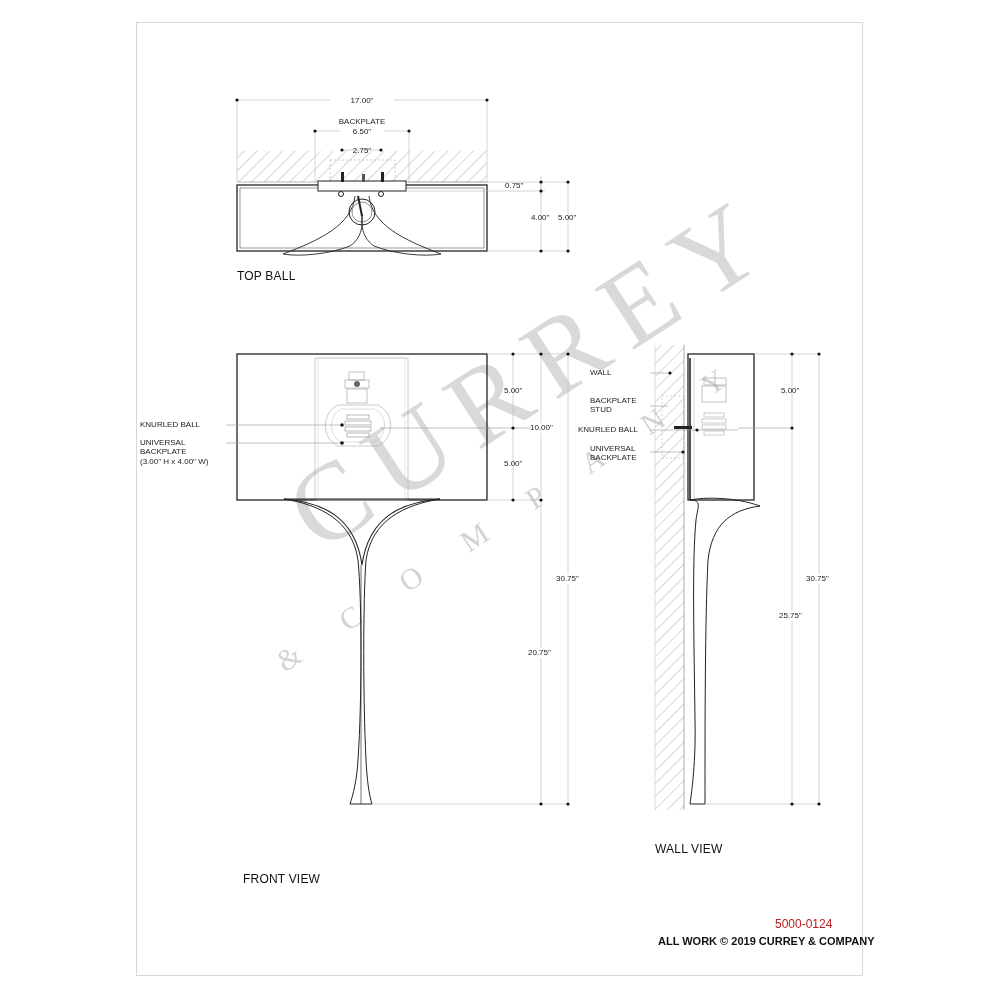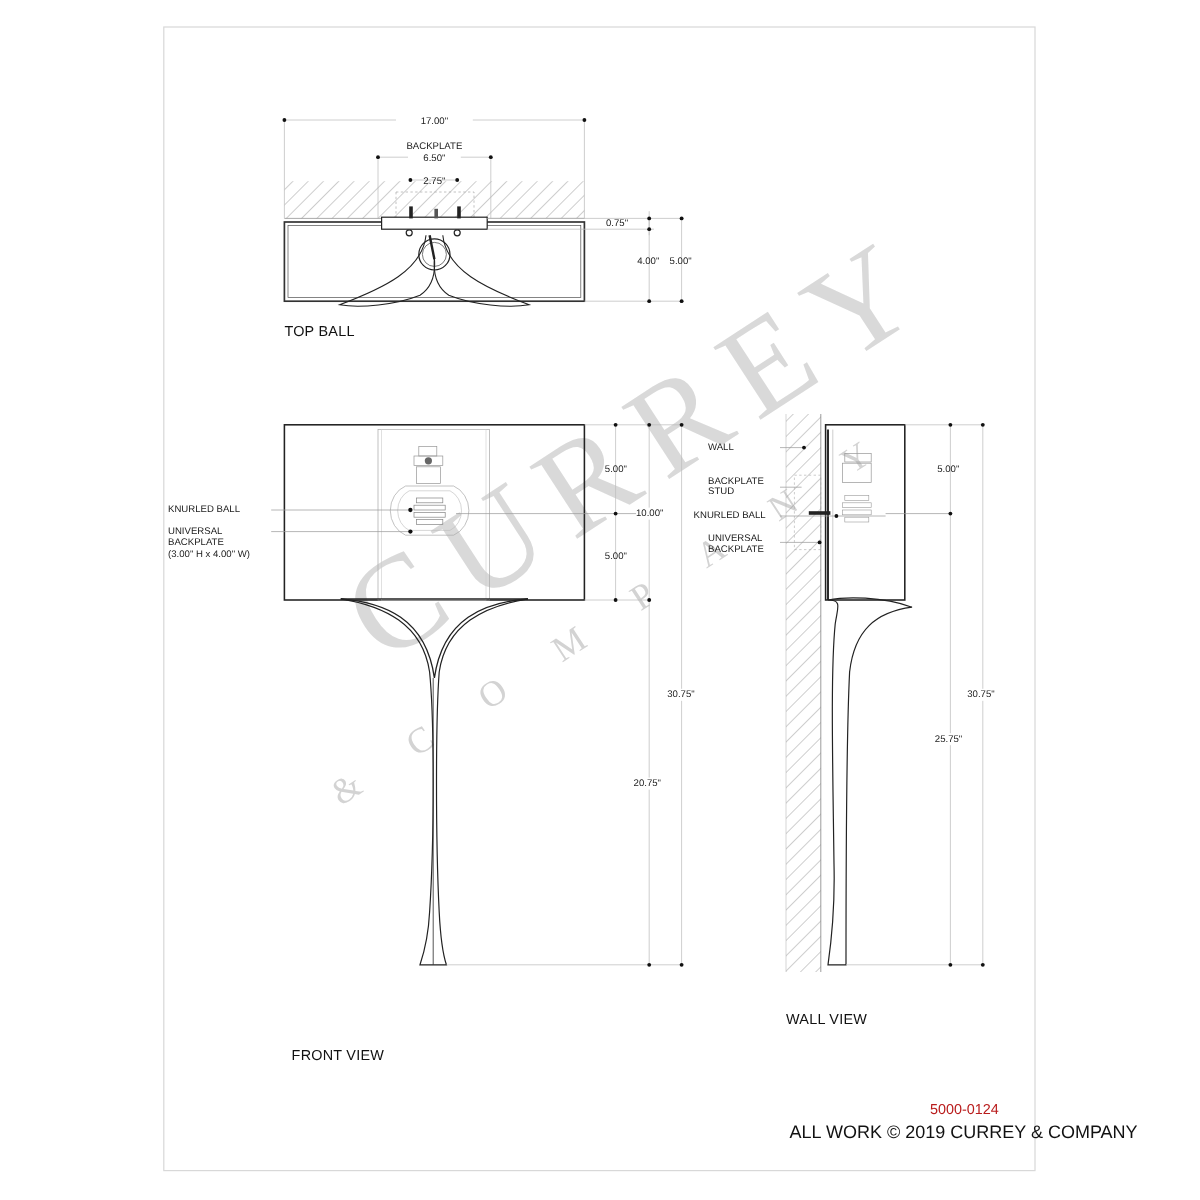--- a/index.html
+++ b/index.html
@@ -6,21 +6,21 @@
     body { width: 1000px; height: 1000px; position: relative; overflow: hidden;
            font-family: "Liberation Sans", sans-serif; color: #111; }
     .sheet { position: absolute; left: 136px; top: 22px; width: 727px; height: 954px;
              border: 1.5px solid #d8d8d8; box-sizing: border-box; }
     svg.drawing { position: absolute; left: 0; top: 0; width: 1000px; height: 1000px; }
     .lbl { position: absolute; font-size: 8px; color: #222; white-space: nowrap; line-height: 10px; }
     .lbl.r { text-align: left; }
     .lbl.c { text-align: center; }
     .view-title { position: absolute; font-size: 12px; color: #111; letter-spacing: 0.2px; }
     .sku { position: absolute; font-size: 12px; color: #b91c1c; }
-    .copy { position: absolute; font-size: 15px; color: #111; }
+    .copy { position: absolute; font-size: 11px; color: #111; font-weight: bold; }
     .wm { position: absolute; color: #d3d3d3; font-family: "Liberation Serif", serif; pointer-events: none; }
   </style>
 </head>
 <body>
 
 <div class="sheet"></div>
 
 <div class="wm" style="left:265px; top:470px; font-size:110px; transform: rotate(-33deg); transform-origin:left top; letter-spacing:18px; opacity:0.85;">CURREY</div>
 <div class="wm" style="left:270px; top:650px; font-size:30px; transform: rotate(-33deg); transform-origin:left top; letter-spacing:22px;">&amp; C O M P A N Y</div>
 

